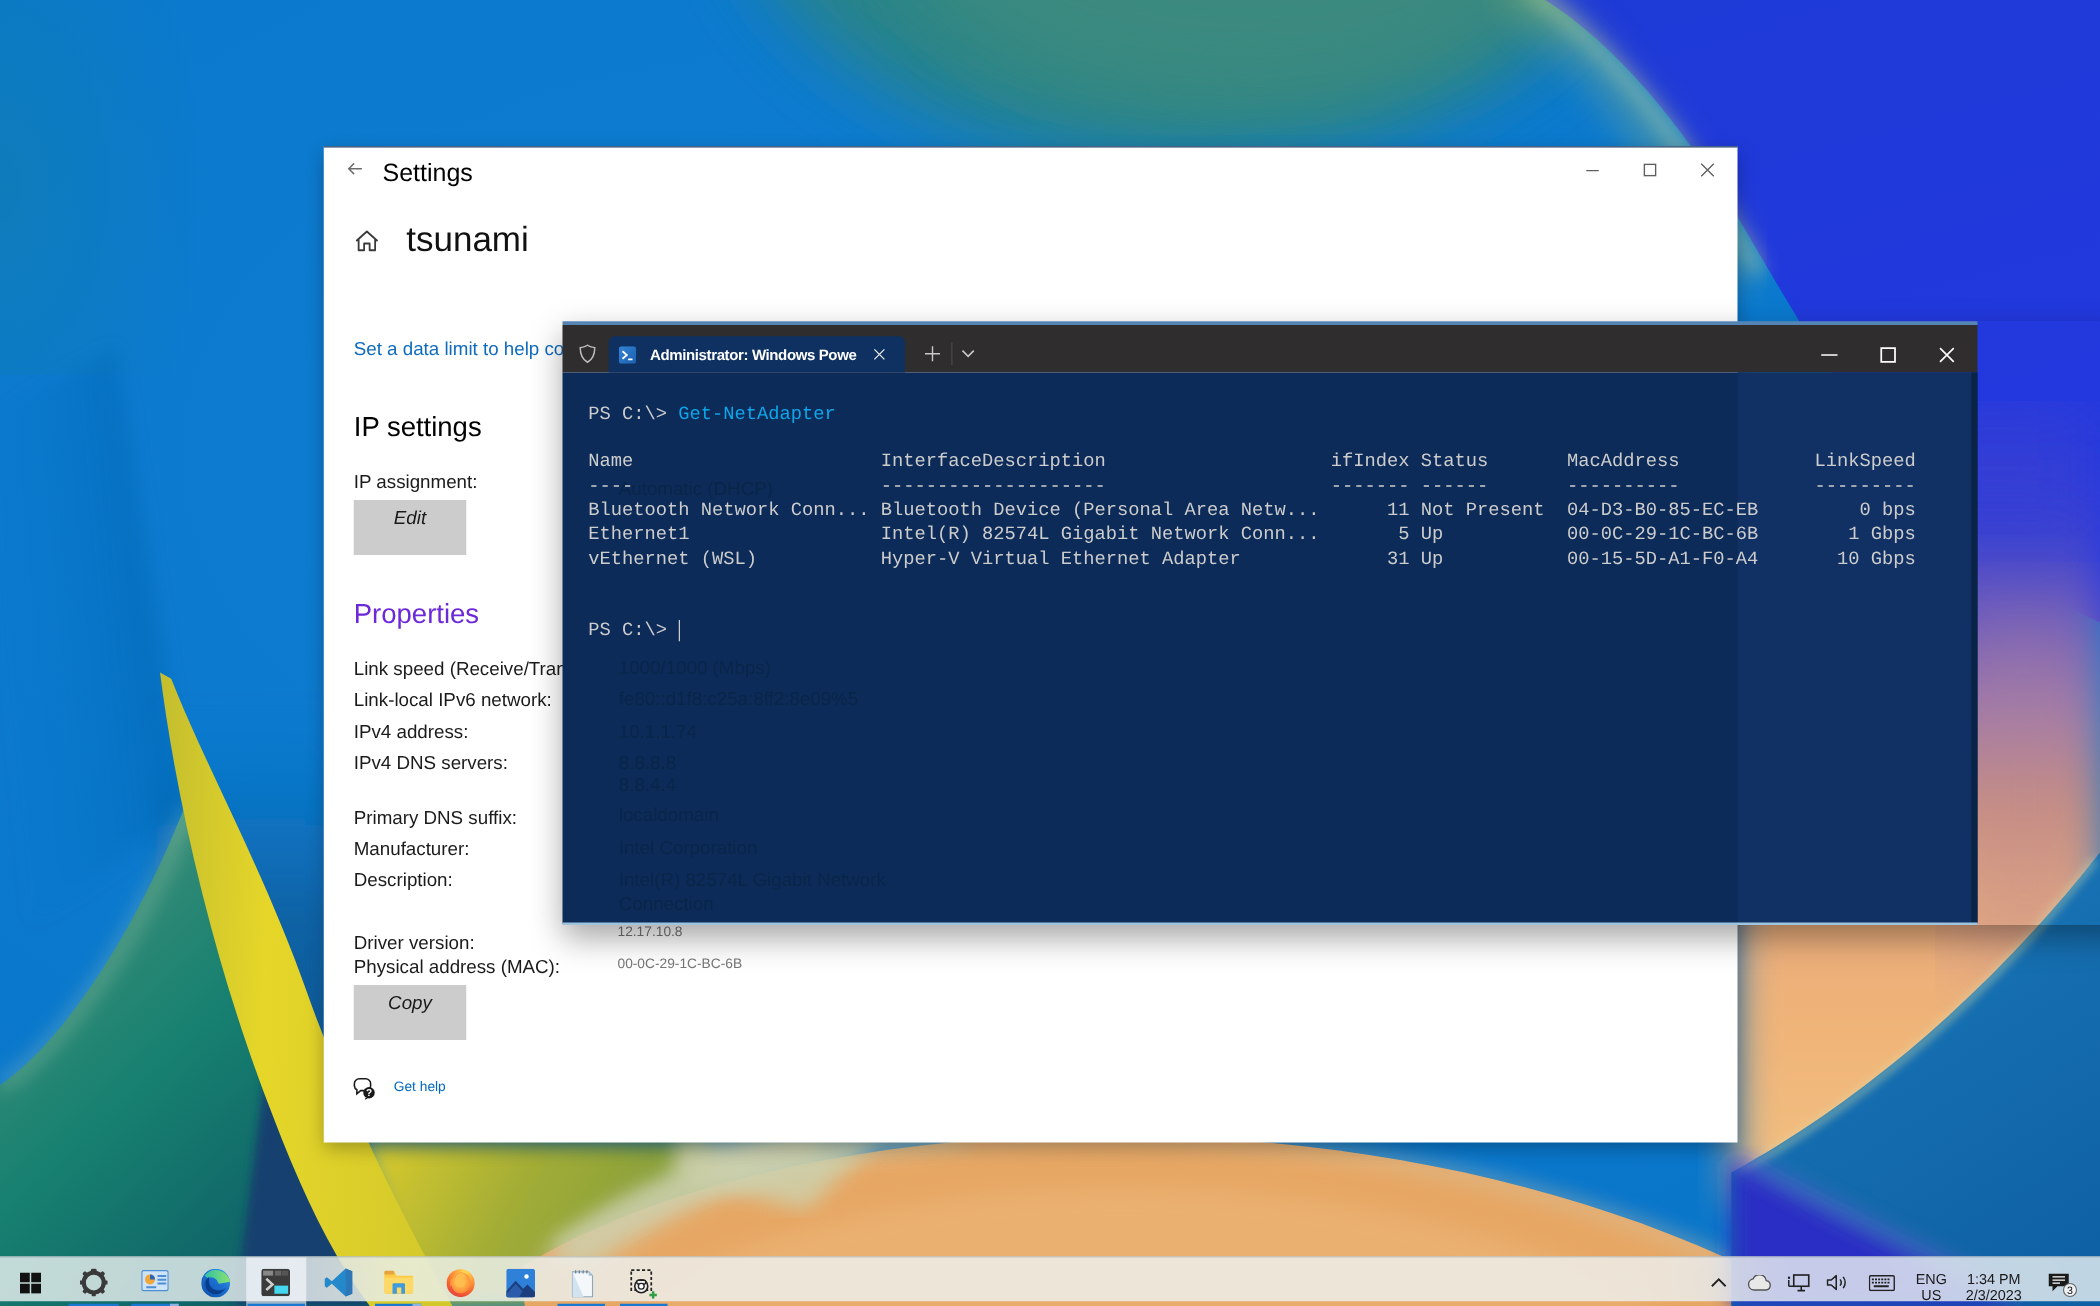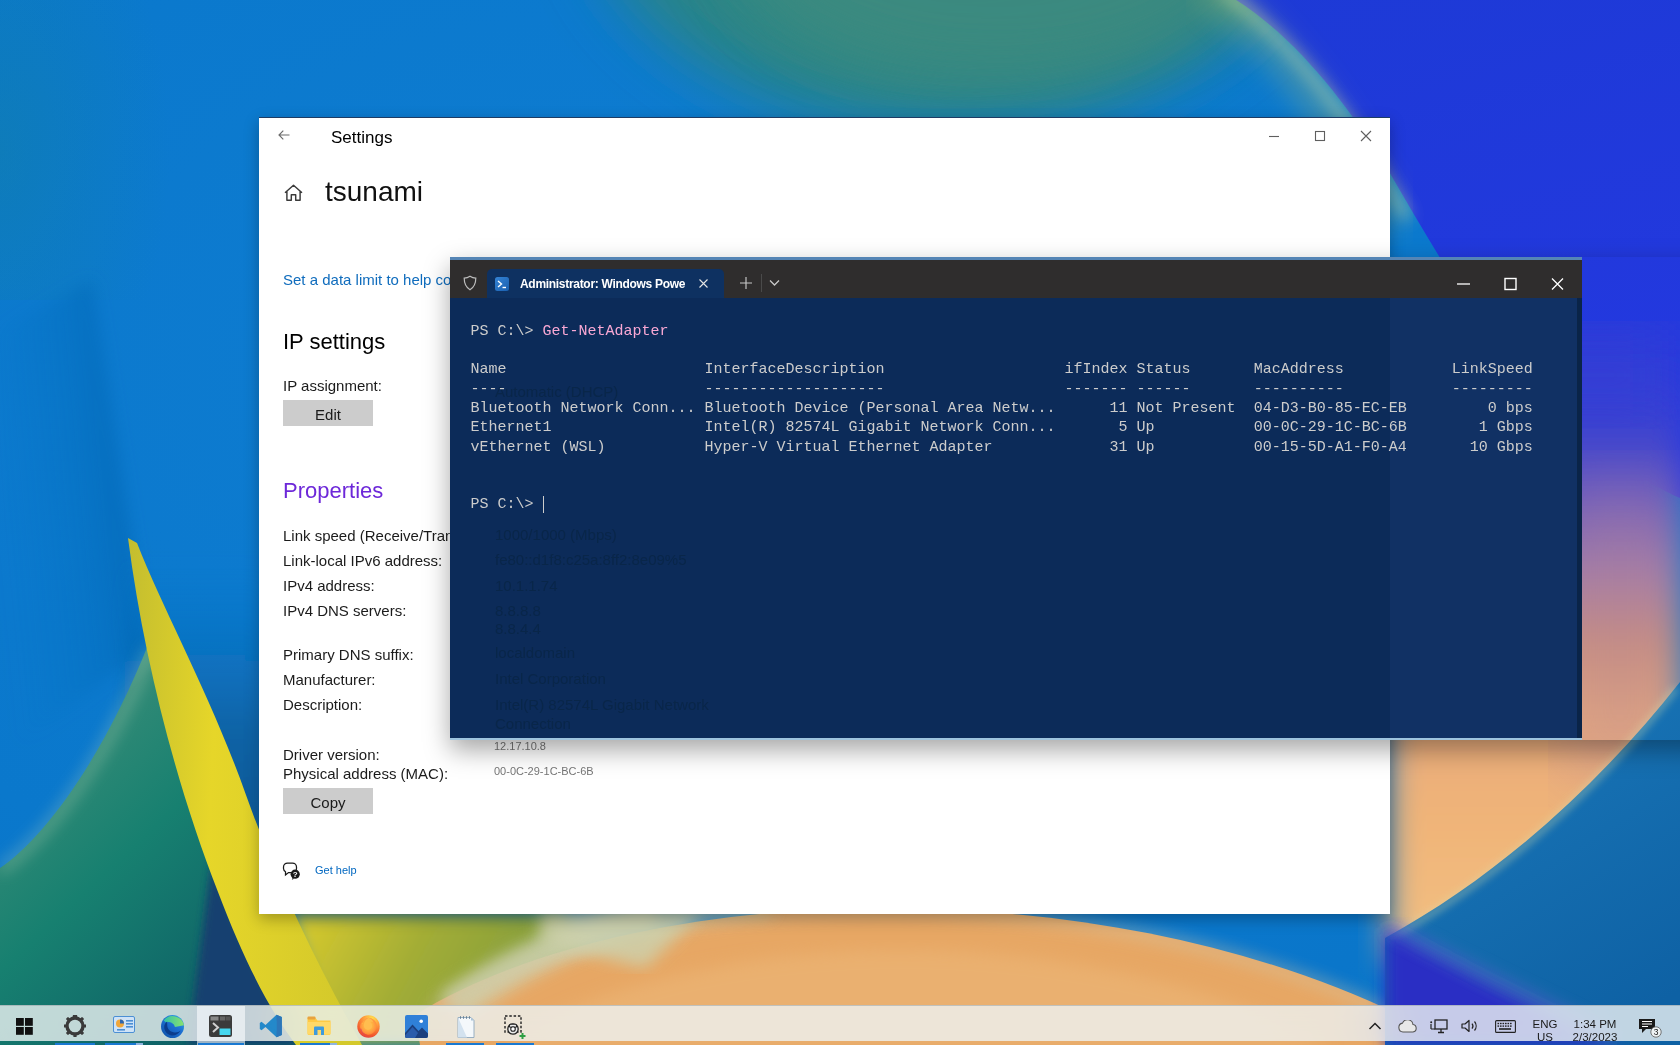--- a/index.html
+++ b/index.html
@@ -5,33 +5,33 @@
   html,body{margin:0;padding:0;}
   body{width:1680px;height:1045px;overflow:hidden;position:relative;
        font-family:"Liberation Sans",sans-serif;}
   .abs{position:absolute;}
   
   #settings{left:259px;top:117px;width:1131px;height:796px;background:#fff;
     border-top:1px solid #1e3c64;
     box-shadow:0 5px 14px rgba(0,0,0,0.28);}
   #settings .lbl{font-size:15px;color:#1b1b1b;}
   #settings .val{font-size:11px;color:#767676;}
-  .btn{background:#cccccc;width:90px;height:26px;text-align:center;
-       line-height:30px;font-size:15px;color:#1a1a1a;}
+  .btn{background:#cccccc;width:90px;height:44px;text-align:center;
+       line-height:30px;font-size:15px;color:#1a1a1a;font-style:italic;}
   
   #term{left:450px;top:257px;width:1312px;height:483px;
     box-shadow:0 10px 24px rgba(0,0,0,0.35);}
   #termtop{left:0;top:0;width:1132px;height:2.5px;background:#5585b5;}
   #termbar{left:0;top:2.5px;width:1132px;height:38px;background:#2f2d2d;}
   #termbody{left:0;top:40.5px;width:1132px;height:441px;background:#0c2b59;}
   #termbody .ghost{position:absolute;color:#092649;font-size:15px;filter:blur(0.5px);}
   pre#tout{position:absolute;left:20.5px;top:24.3px;margin:0;
      font-family:"Liberation Mono",monospace;font-size:15px;line-height:19.3px;
      color:#cccccc;}
-  .ylw{color:#f9a8d4;}
+  .ylw{color:#0ea5e9;}
   
   #taskbar{left:0;top:1005px;width:1680px;height:36px;
      background:rgba(237,242,242,0.80);
      -webkit-backdrop-filter:blur(30px);backdrop-filter:blur(30px);
      border-top:1px solid rgba(140,150,155,0.45);box-sizing:border-box;}
   .ul{position:absolute;top:37px;height:3px;background:#1979d2;}
   .tray{font-size:11.5px;color:#1a1a1a;text-align:center;line-height:13px;}
 </style>
 </head>
 <body>
@@ -150,21 +150,21 @@
   <path d="M1676,688 C1596,790 1498,878 1390,938" stroke="#d6e2ae" stroke-width="3.5" fill="none" opacity="0.8" filter="url(#b4)"></path>
   <path d="M1385,926 L1385,1045 L1618,1045 C1524,1002 1442,960 1385,926 Z" fill="#2c2fc4" filter="url(#b8)"></path>
   <path d="M1392,928 C1458,962 1535,1000 1615,1038" stroke="#7f6fd8" stroke-width="9" fill="none" opacity="0.55" filter="url(#b8)"></path>
 </svg>
 
 <div id="settings" class="abs">
 
   <svg class="abs" style="left:17px;top:9px" width="16" height="16" viewBox="0 0 16 16">
     <path d="M13.5 8 H2.8 M7.3 3.7 L3 8 L7.3 12.3" stroke="#6b6b6b" stroke-width="1.15" fill="none"></path>
   </svg>
-  <div class="abs" style="left:72px;top:9.5px;font-size:17px;color:#000;">Settings</div>
+  <div class="abs" style="left:47px;top:9.5px;font-size:20px;color:#000;">Settings</div>
   <svg class="abs" style="left:1007px;top:10px" width="16" height="16" viewBox="0 0 16 16">
     <path d="M3 8.5 H13" stroke="#5f5f5f" stroke-width="1.1"></path>
   </svg>
   <svg class="abs" style="left:1053px;top:10px" width="16" height="16" viewBox="0 0 16 16">
     <rect x="3.5" y="3.5" width="9" height="9" stroke="#5f5f5f" stroke-width="1.1" fill="none"></rect>
   </svg>
   <svg class="abs" style="left:1099px;top:10px" width="16" height="16" viewBox="0 0 16 16">
     <path d="M3 3 L13 13 M13 3 L3 13" stroke="#5f5f5f" stroke-width="1.1"></path>
   </svg>
 
@@ -173,21 +173,21 @@
   </svg>
   <div class="abs" style="left:66px;top:58px;font-size:28px;font-weight:300;color:#111;">tsunami</div>
   <div class="abs" style="left:24px;top:153px;font-size:15px;color:#0f6cbd;">Set a data limit to help control data usage on this network</div>
 
   <div class="abs" style="left:24px;top:211px;font-size:22px;color:#000;">IP settings</div>
   <div class="abs lbl" style="left:24px;top:259px;">IP assignment:</div>
   <div class="abs btn" style="left:24px;top:282px;">Edit</div>
 
   <div class="abs" style="left:24px;top:360px;font-size:22px;color:#6d28d9;">Properties</div>
   <div class="abs lbl" style="left:24px;top:409px;">Link speed (Receive/Transmit):</div>
-  <div class="abs lbl" style="left:24px;top:434px;">Link-local IPv6 address:</div>
+  <div class="abs lbl" style="left:24px;top:434px;">Link-local IPv6 network:</div>
   <div class="abs lbl" style="left:24px;top:459px;">IPv4 address:</div>
   <div class="abs lbl" style="left:24px;top:484px;">IPv4 DNS servers:</div>
   <div class="abs lbl" style="left:24px;top:528px;">Primary DNS suffix:</div>
   <div class="abs lbl" style="left:24px;top:553px;">Manufacturer:</div>
   <div class="abs lbl" style="left:24px;top:578px;">Description:</div>
   <div class="abs lbl" style="left:24px;top:628px;">Driver version:</div>
   <div class="abs val" style="left:235px;top:622px;">12.17.10.8</div>
   <div class="abs lbl" style="left:24px;top:647px;">Physical address (MAC):</div>
   <div class="abs val" style="left:235px;top:647px;">00-0C-29-1C-BC-6B</div>
   <div class="abs btn" style="left:24px;top:670px;">Copy</div>

